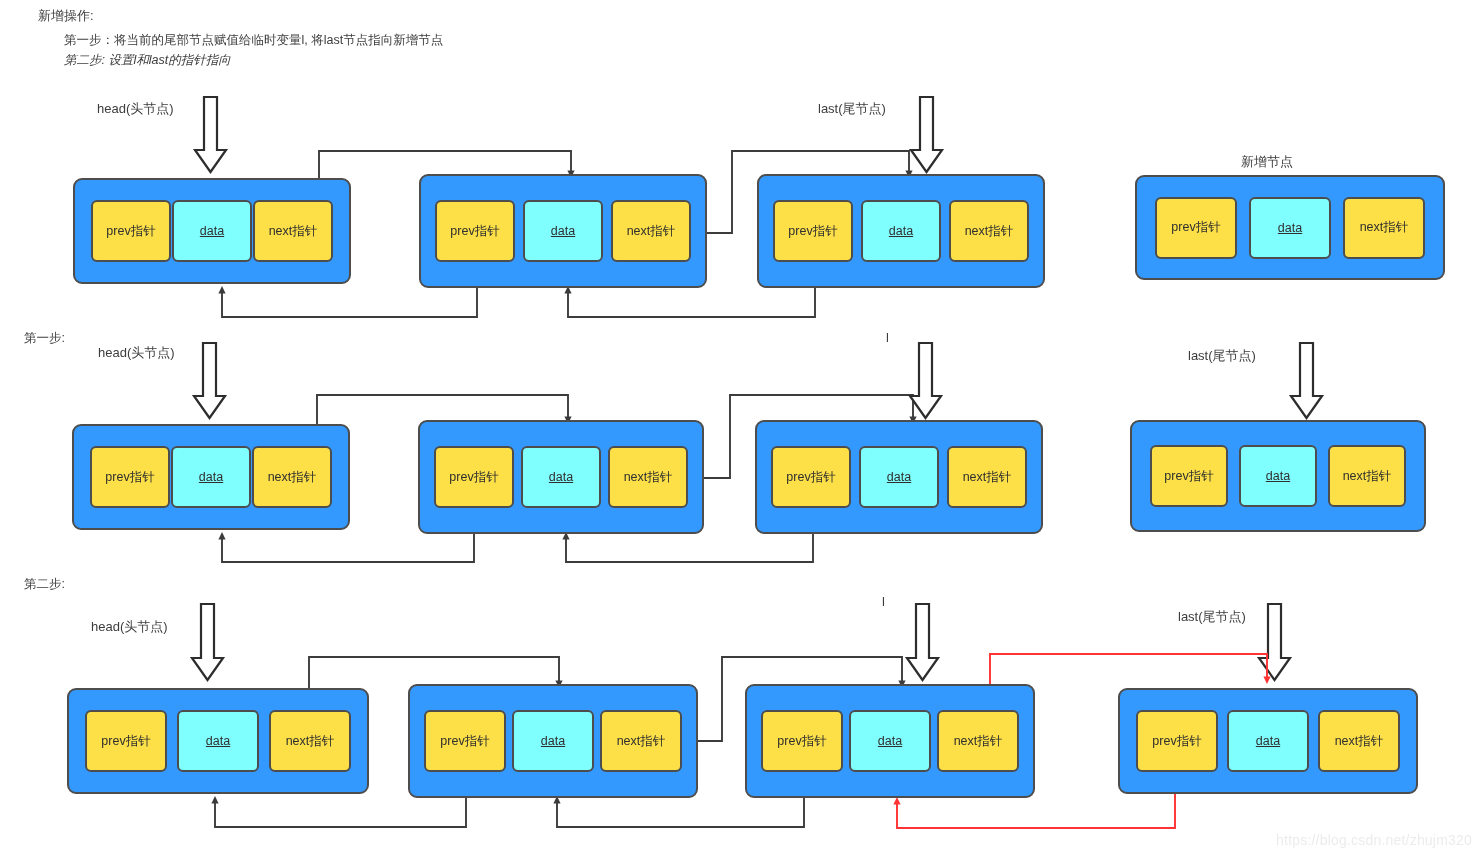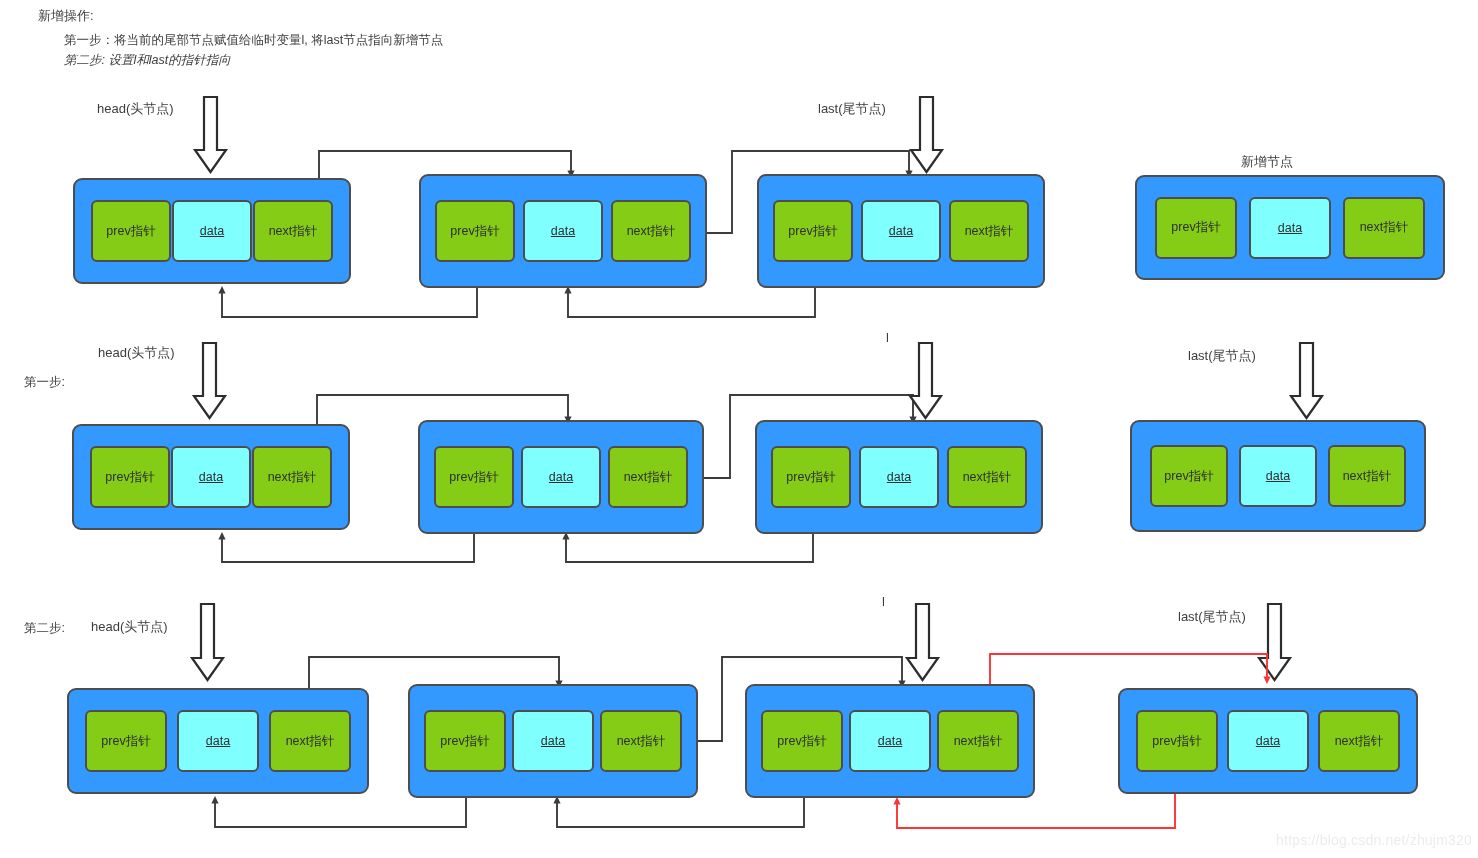--- a/index.html
+++ b/index.html
@@ -7,31 +7,31 @@
        font-family:"Liberation Sans","DejaVu Sans",sans-serif;color:#3a3a3a;}
 
   .canvas{position:absolute;left:0;top:0;width:1478px;height:858px;}
 
   svg.wires{position:absolute;left:0;top:0;width:1478px;height:858px;overflow:visible;pointer-events:none;}
 
   
   .txt{position:absolute;white-space:nowrap;color:#3c3c3c;}
   .t-head{font-size:13px;}
   .t-sub{font-size:12.5px;}
-  .t-step{font-size:12.5px;margin-top:44px;}
+  .t-step{font-size:12.5px;}
   .t-lbl{font-size:13px;}
   .t-l{font-size:13px;}
 
   
   .node{position:absolute;background:#3399ff;border:2.2px solid #4d4d4d;border-radius:9px;
         box-sizing:border-box;display:flex;align-items:center;justify-content:space-between;}
   .cell{box-sizing:border-box;border:2px solid #4d4d4d;border-radius:6px;
         display:flex;align-items:center;justify-content:center;
         font-size:12.5px;color:#2f2f2f;}
-  .cell.green{background:#84cc16;}
+  .cell.green{background:#fde047;}
   .cell.cyan{background:#80ffff;text-decoration:underline;}
 
   .watermark{position:absolute;right:6px;bottom:10px;font-size:14px;color:#ececec;
              letter-spacing:.2px;}
 </style>
 </head>
 <body>
 
 <div class="canvas">
 

